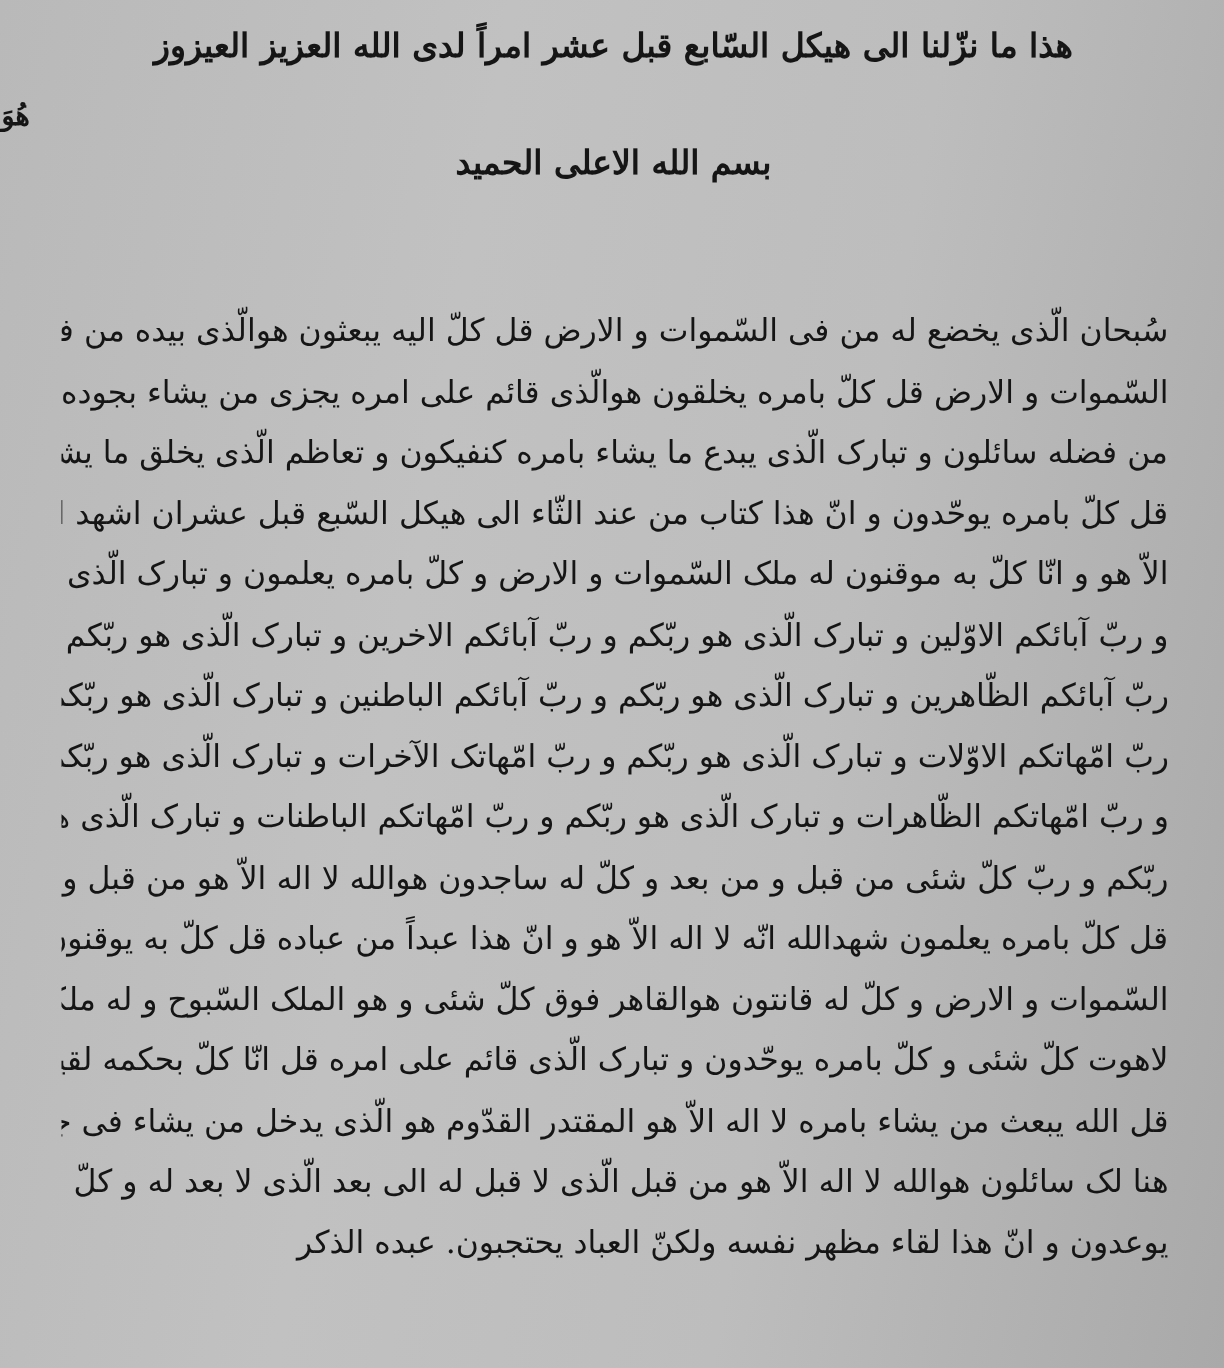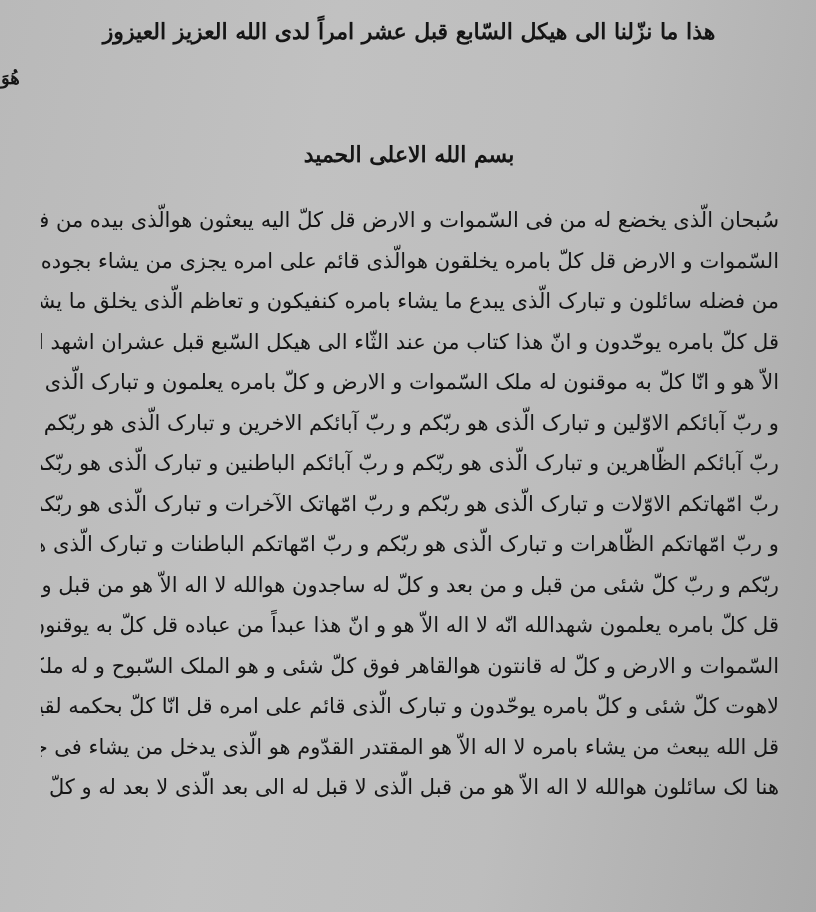--- a/index.html
+++ b/index.html
@@ -46,21 +46,20 @@
   }
   .header-bismillah {
     position: absolute;
     top: 94px;
     left: 0;
     width: 816px;
     text-align: center;
     font-weight: bold;
     font-size: 22px;
     line-height: 30px;
-    margin-top: 45px;
   }
   .body-lines {
     position: absolute;
     top: 200px;
     left: 40px;
     width: 738px;
   }
   .line {
     height: 40.5px;
     line-height: 40.5px;
@@ -91,14 +90,15 @@
     <div class="line">و ربّ آبائکم الاوّلین و تبارک  الّذی هو ربّکم و ربّ آبائکم الاخرین  و تبارک الّذی هو ربّکم و</div>
     <div class="line">ربّ آبائکم الظّاهرین  و تبارک الّذی هو ربّکم و ربّ آبائکم الباطنین  و تبارک الّذی هو ربّکم و</div>
     <div class="line">ربّ امّهاتکم الاوّلات و تبارک الّذی هو ربّکم و ربّ امّهاتک الآخرات  و تبارک الّذی هو ربّکم</div>
     <div class="line">و ربّ امّهاتکم الظّاهرات  و تبارک الّذی هو ربّکم و ربّ امّهاتکم الباطنات  و تبارک  الّذی هو</div>
     <div class="line">ربّکم و ربّ کلّ شئی من قبل و من بعد و کلّ له ساجدون  هوالله لا اله الاّ  هو من قبل  و من بعد</div>
     <div class="line">قل کلّ بامره یعلمون  شهدالله انّه لا اله الاّ هو و انّ هذا عبداً من عباده قل کلّ به یوقنون  له ما فی</div>
     <div class="line">السّموات  و الارض و کلّ له قانتون  هوالقاهر فوق کلّ شئی  و هو الملک السّبوح و له  ملکوت</div>
     <div class="line">لاهوت کلّ شئی و کلّ بامره یوحّدون  و تبارک الّذی قائم علی امره قل انّا کلّ بحکمه لقیمون</div>
     <div class="line">قل الله یبعث من یشاء بامره لا اله الاّ هو المقتدر القدّوم هو الّذی یدخل من یشاء فی جنّته قل کلّ</div>
     <div class="line">هنا لک سائلون هوالله لا اله الاّ هو من قبل الّذی لا قبل له الی بعد الّذی لا بعد له و کلّ بلقائه</div>
+    <div class="line last">یوعدون و انّ هذا لقاء مظهر نفسه ولکنّ العباد یحتجبون.  عبده الذکر</div>
   </div>
 </div>
 
 </body></html>

